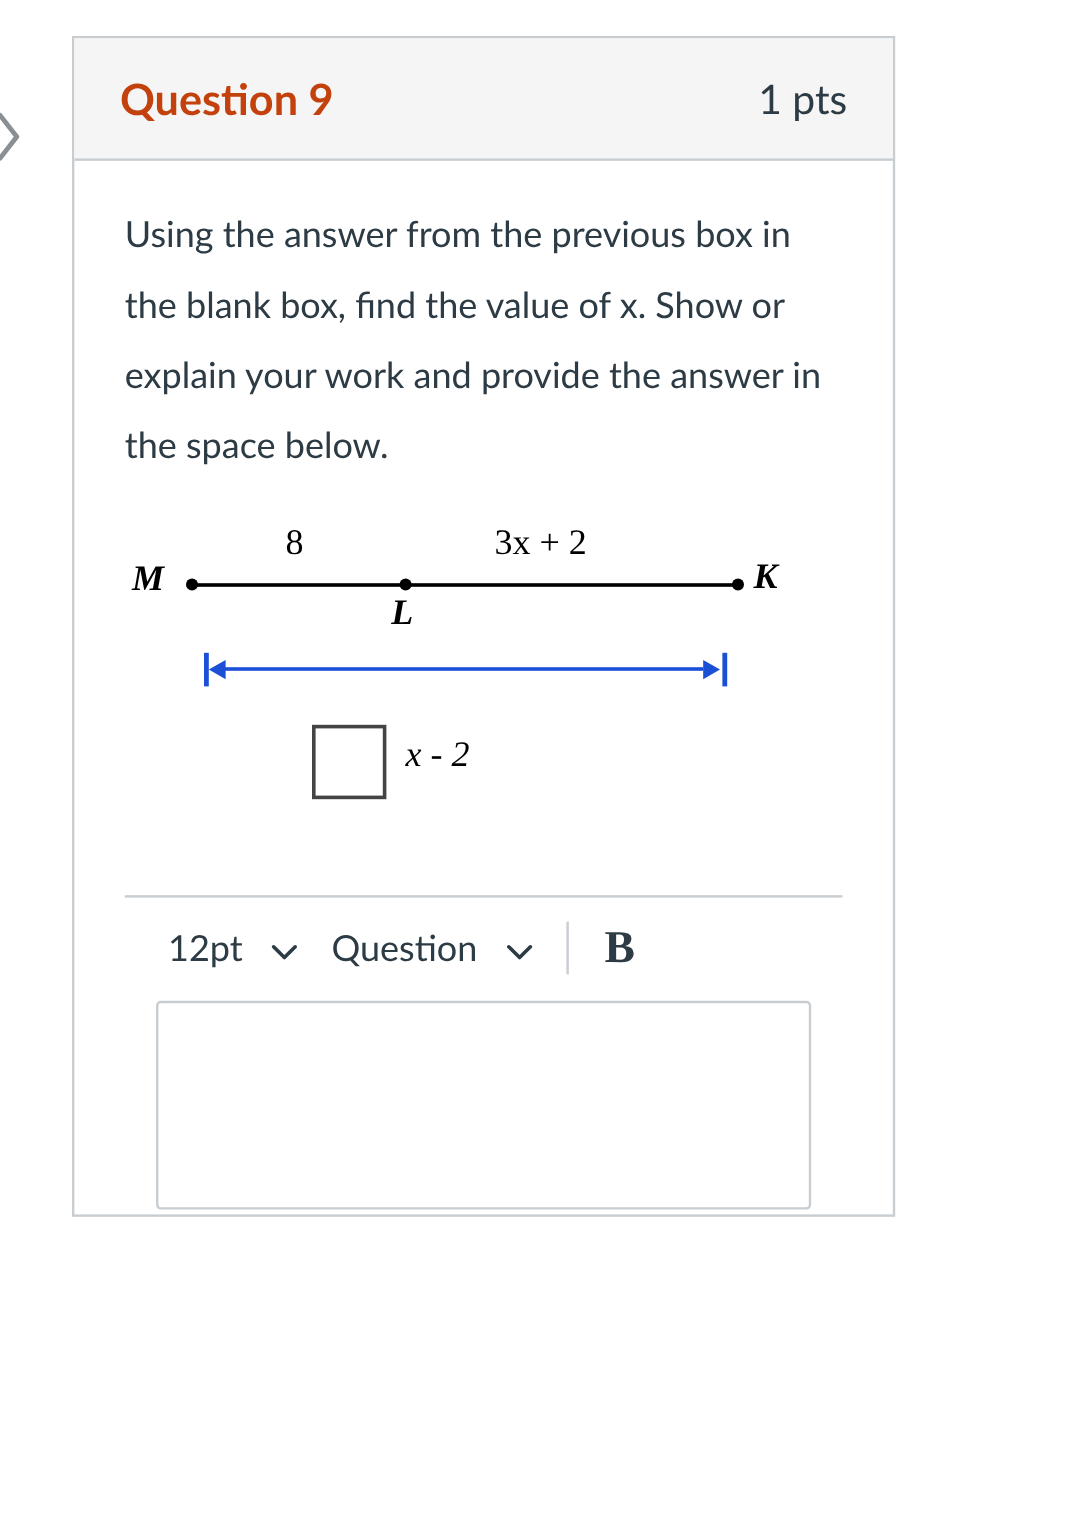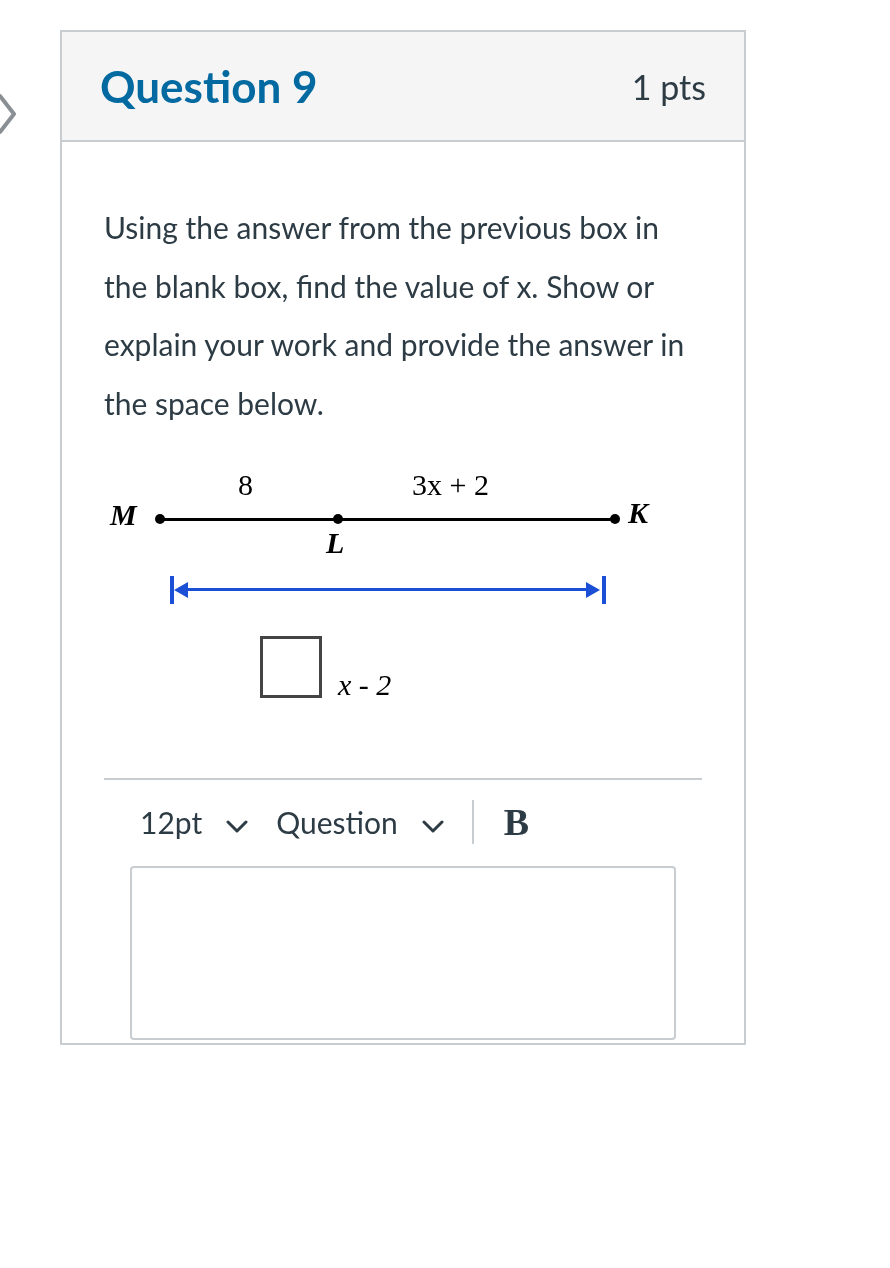--- a/index.html
+++ b/index.html
@@ -29,31 +29,31 @@
     }
     .question-header {
       display: flex;
       justify-content: space-between;
       align-items: center;
       background: #f5f5f5;
       padding: 28px 38px;
       border-bottom: 2px solid #c7cdd1;
     }
     .question-title {
-      font-size: 44px;
+      font-size: 36px;
       font-weight: 700;
-      color: #0369a1;
+      color: #c2410c;
     }
     .question-points {
       font-size: 34px;
       font-weight: 400;
       color: #2d3b45;
     }
     .question-body {
-      padding: 56px 42px 0 42px;
+      padding: 32px 42px 0 42px;
     }
     .prompt-text {
       font-size: 30px;
       line-height: 1.95;
       color: #2d3b45;
       margin-bottom: 36px;
     }
     .diagram-wrap {
       margin: 10px 6px 60px 6px;
     }
@@ -211,21 +211,21 @@
         <div class="dot" style="left:228px; top:51px;"></div>
         <div class="dot" style="left:505px; top:51px;"></div>
 
         <div class="bar" style="left:60px; top:108px;"></div>
         <div class="arrow-head left" style="left:64px; top:114px;"></div>
         <div class="arrow-line" style="left:76px; top:120px; width:400px;"></div>
         <div class="arrow-head right" style="left:476px; top:114px;"></div>
         <div class="bar" style="left:492px; top:108px;"></div>
 
         <div class="blank-box" style="left:150px; top:168px;"></div>
-        <span class="expr-label" style="left:228px; top:200px;">x - 2</span>
+        <span class="expr-label" style="left:228px; top:176px;">x - 2</span>
       </div>
     </div>
 
     <hr class="editor-divider">
 
     <div class="editor-toolbar">
       <button class="toolbar-btn">
         <span>12pt</span>
         <span class="chev">
           <svg width="22" height="14" viewBox="0 0 22 14">

